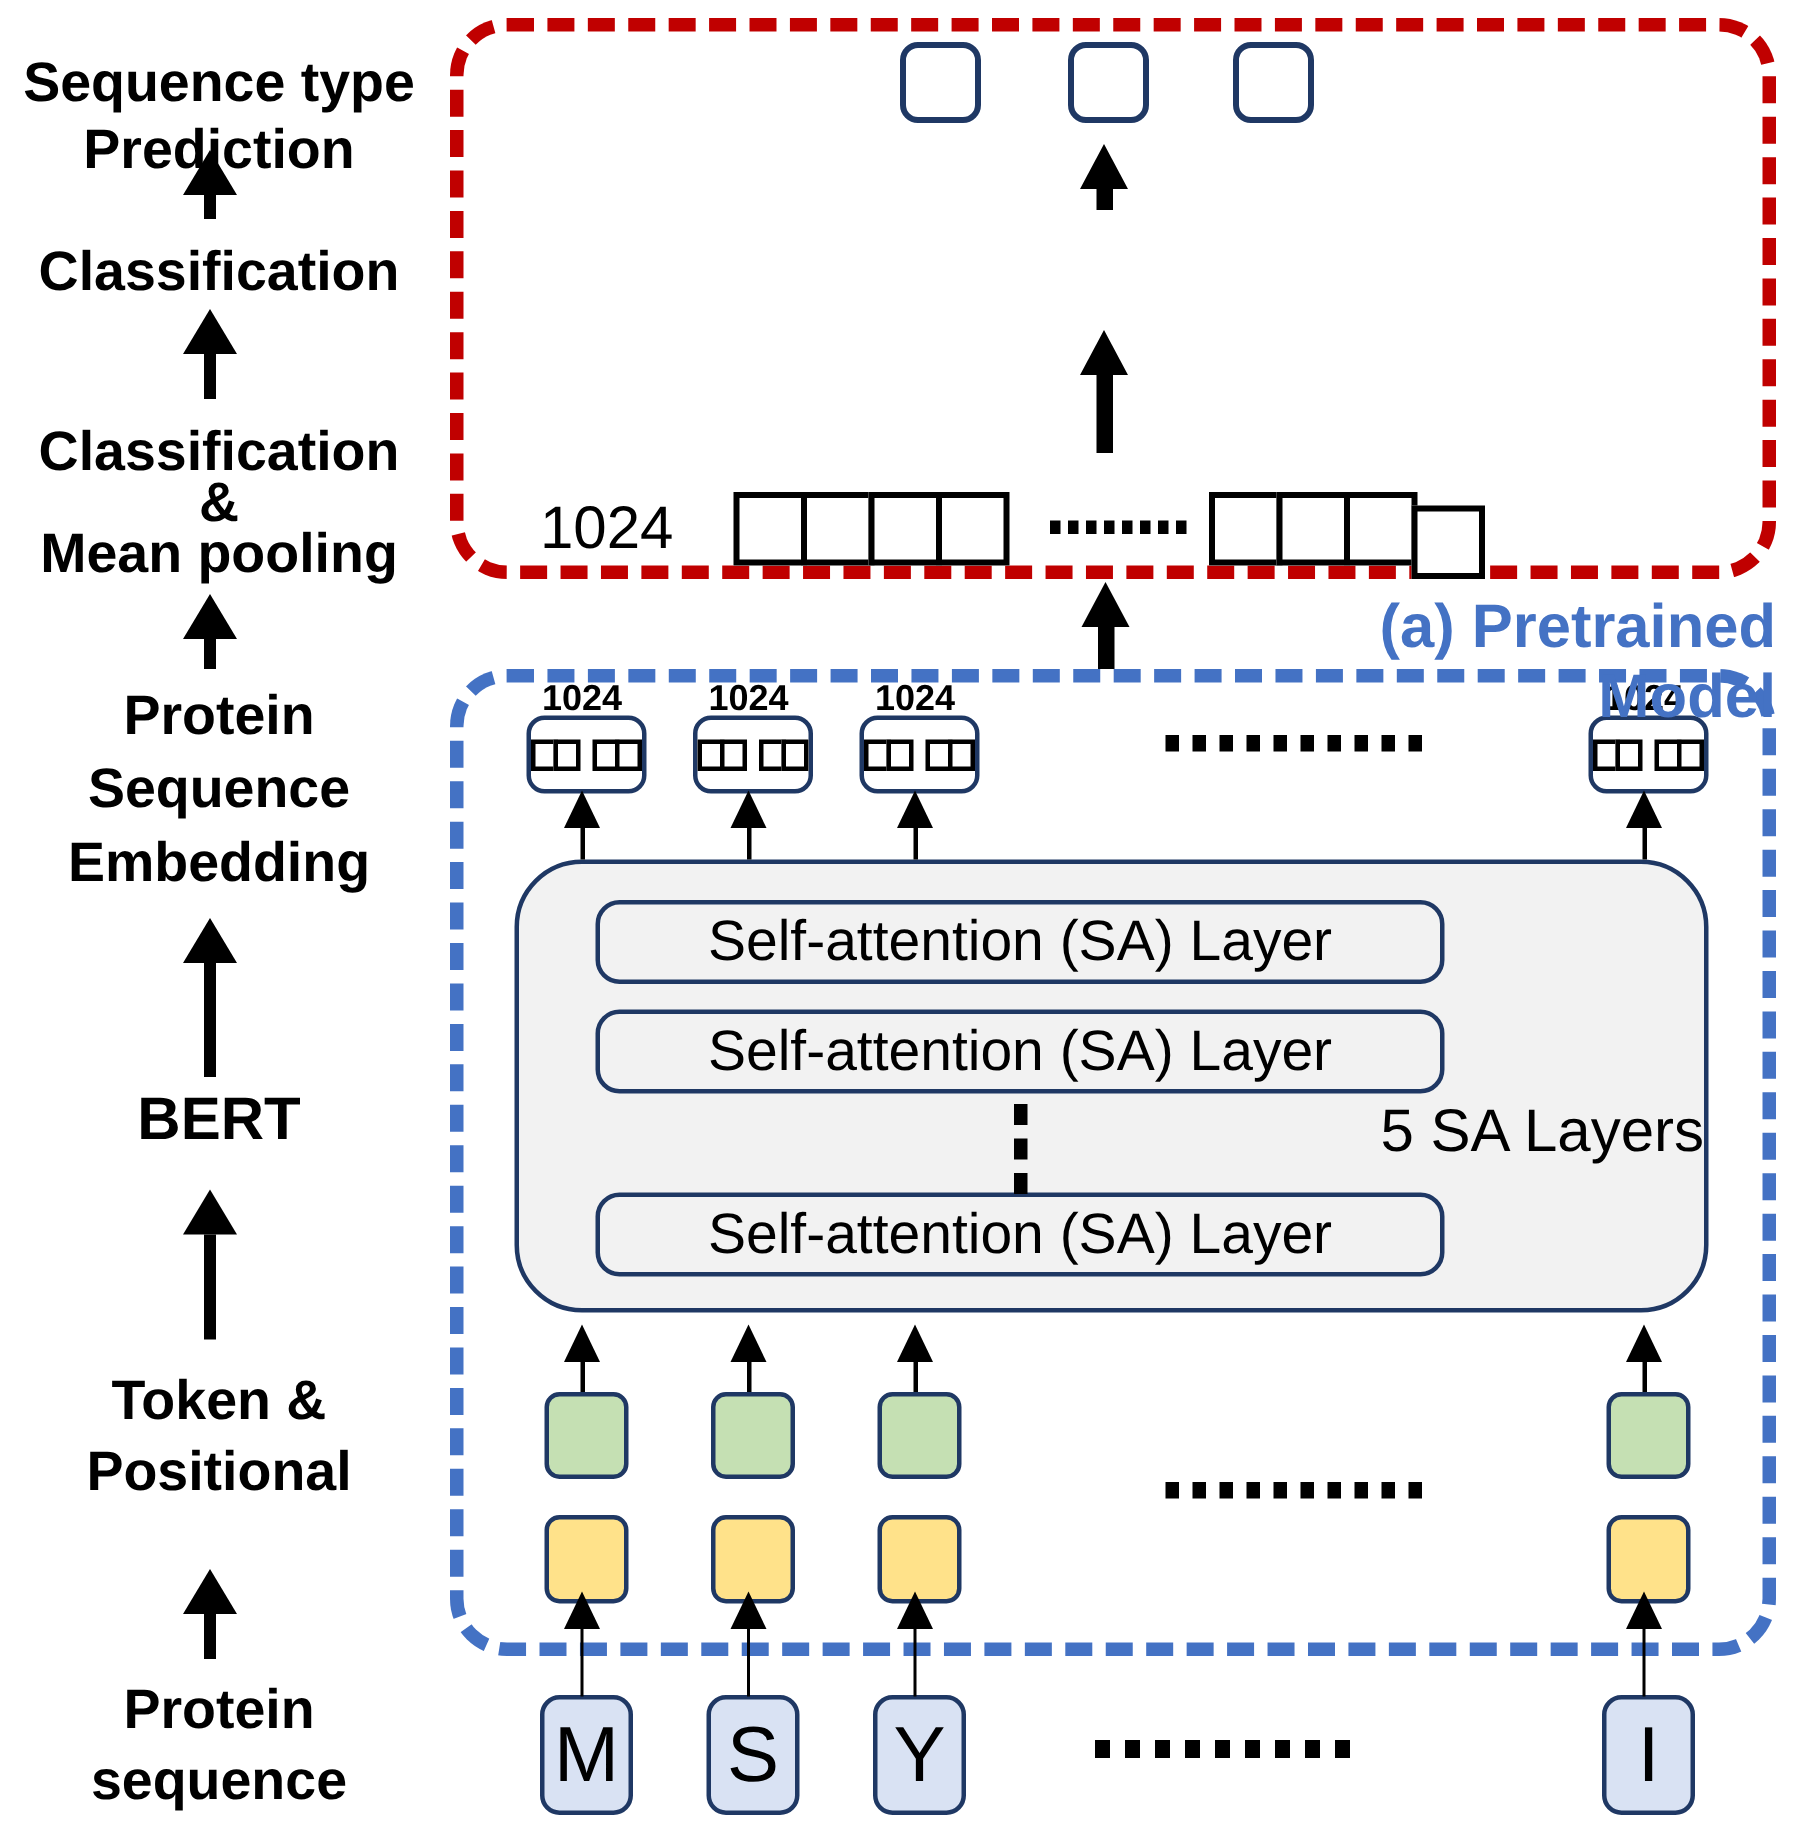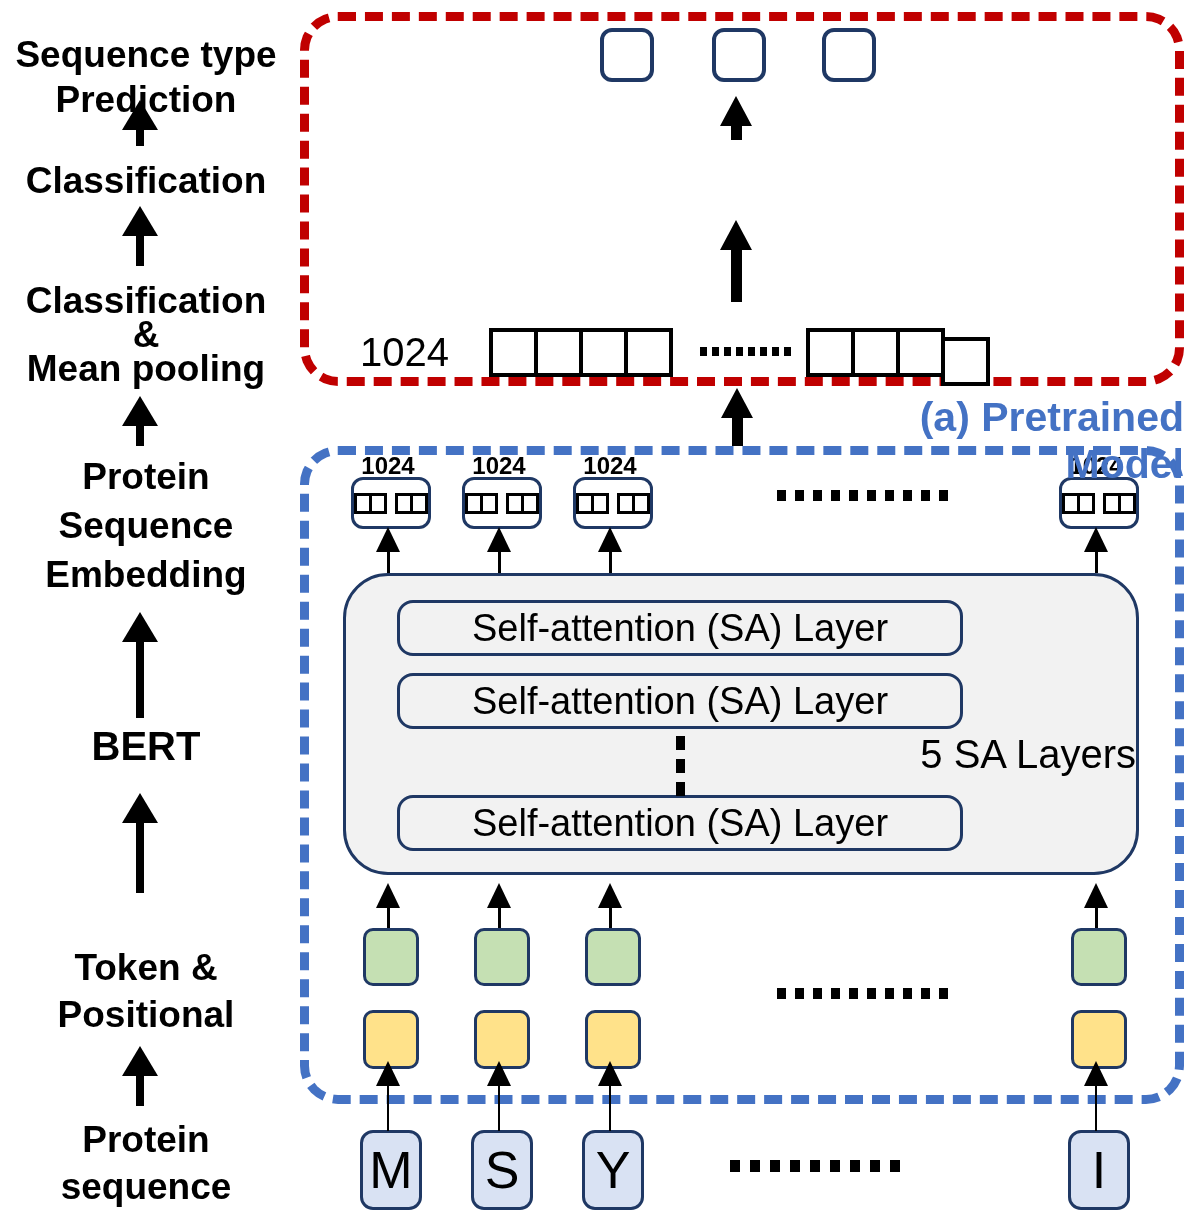--- a/index.html
+++ b/index.html
@@ -120,21 +120,21 @@
     </div>
 
   <div class="llabel" style="top:724px;font-size:40px;">
     <div>BERT</div>
   </div>
   <div class="arrow a-big" style="left:122px;top:793px;height:100px;">
       <span class="head"></span>
       <span class="stem"></span>
     </div>
 
-  <div class="llabel" style="top:944px;line-height:47px;">
+  <div class="llabel" style="top:910px;line-height:47px;">
     <div>Token &amp;</div>
     <div>Positional</div>
   </div>
   <div class="arrow a-big" style="left:122px;top:1046px;height:60px;">
       <span class="head"></span>
       <span class="stem"></span>
     </div>
 
   <div class="llabel" style="top:1116px;line-height:47px;">
     <div>Protein</div>

